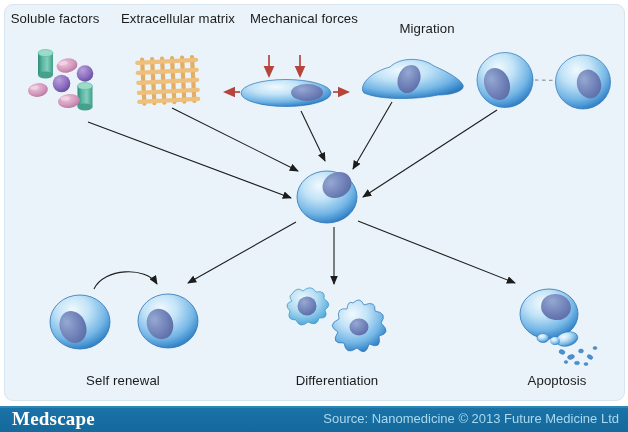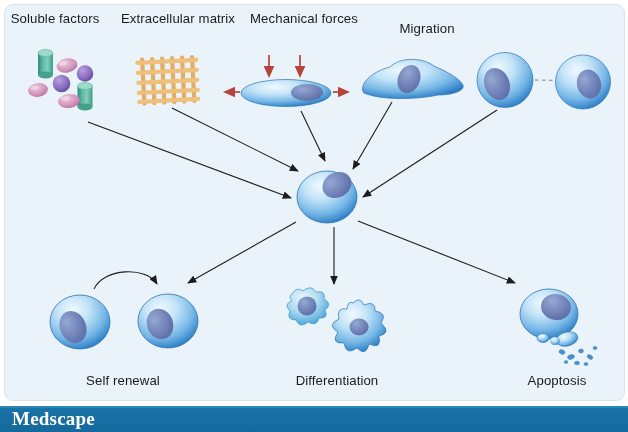--- a/index.html
+++ b/index.html
@@ -211,15 +211,16 @@
   <div class="lbl" style="left:178px;top:11px">Extracellular matrix</div>
   <div class="lbl" style="left:304px;top:11px">Mechanical forces</div>
   <div class="lbl" style="left:427px;top:21px">Migration</div>
 
   <div class="lbl" style="left:123px;top:373px">Self renewal</div>
   <div class="lbl" style="left:337px;top:373px">Differentiation</div>
   <div class="lbl" style="left:557px;top:373px">Apoptosis</div>
 
   <div id="footer-bar">
     <span id="medscape-logo">Medscape</span>
+    <span id="source-credit">Source: Nanomedicine © 2013 Future Medicine Ltd</span>
   </div>
 
 </div>
 
 </body></html>

